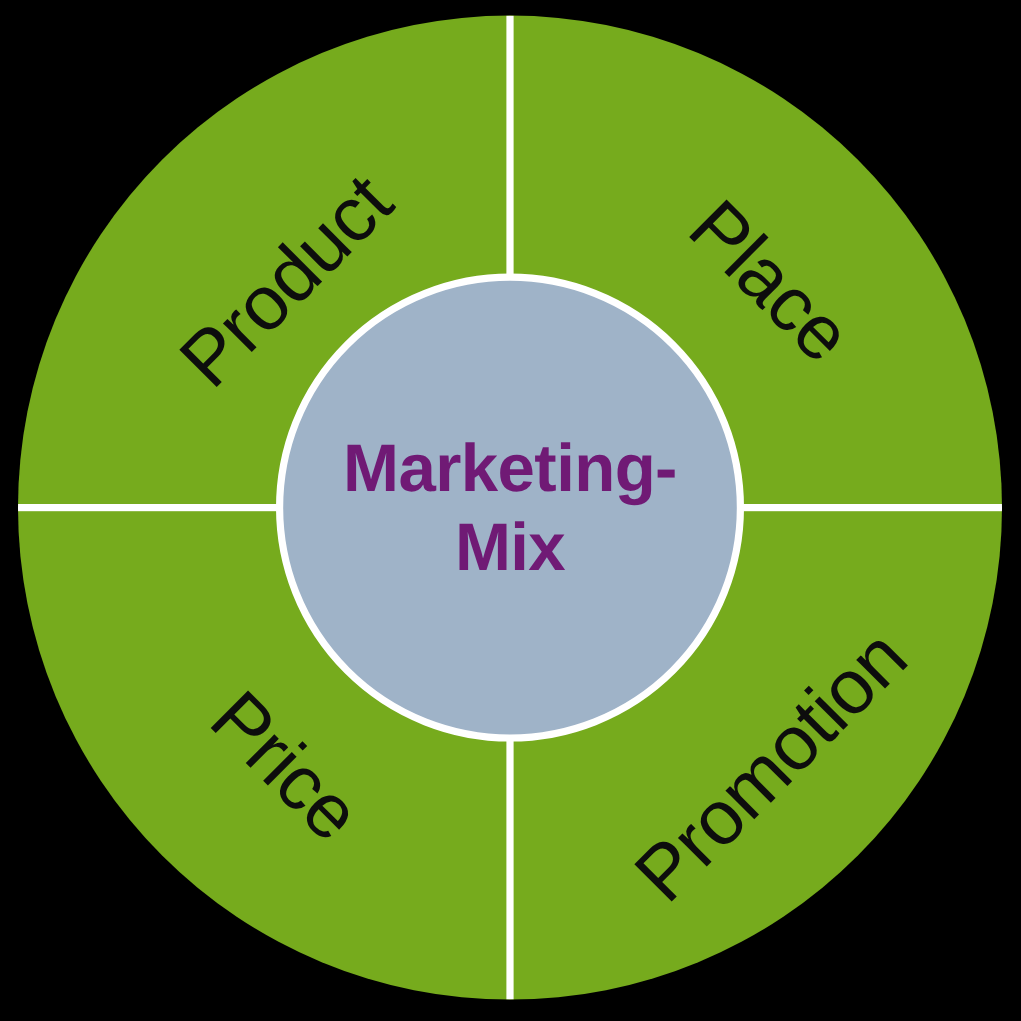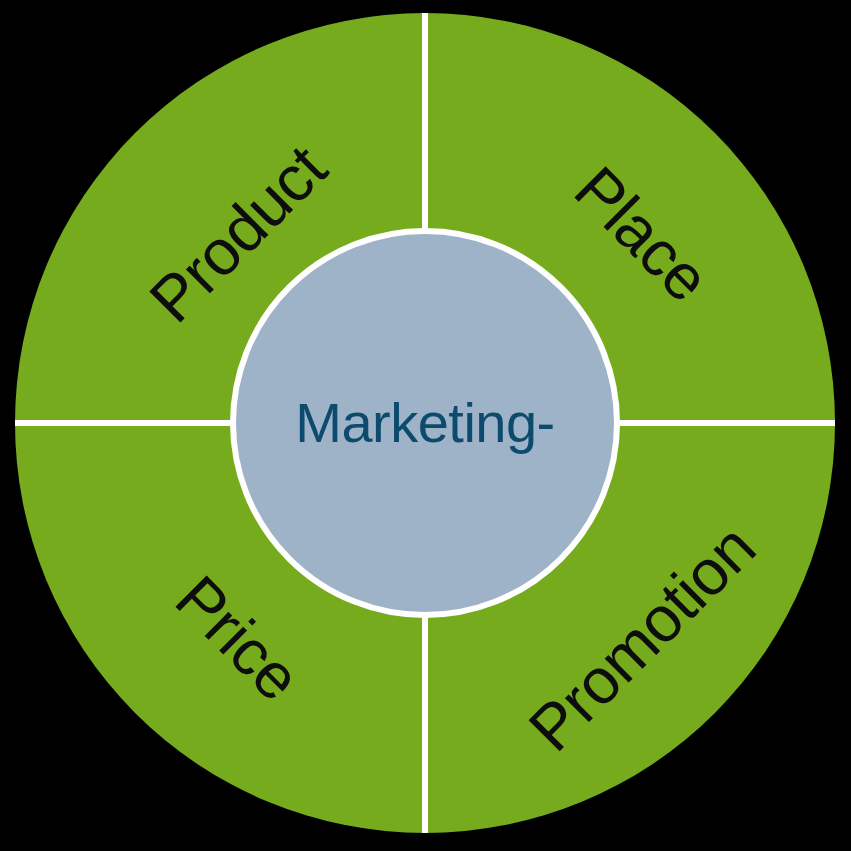--- a/index.html
+++ b/index.html
@@ -56,23 +56,24 @@
     border-radius: 50%;
     display: flex;
     flex-direction: column;
     align-items: center;
     justify-content: center;
     text-align: center;
   }
   .center-line {
     font-size: 56px;
     line-height: 1.17;
-    color: #0c4a6e;
+    color: #701a75;
     letter-spacing: -0.5px;
     white-space: nowrap;
+    font-weight: bold;
   }
   
   .quad-label {
     position: absolute;
     color: #0D0D0D;
     font-size: 64px;
     letter-spacing: -0.5px;
     white-space: nowrap;
   }
   .q-tl { left: 223px; top: 221px; transform: translate(-50%, -50%) rotate(-45deg); }
@@ -88,15 +89,16 @@
     <div class="divider-v"></div>
     <div class="divider-h"></div>
 
     <div class="quad-label q-tl">Product</div>
     <div class="quad-label q-tr">Place</div>
     <div class="quad-label q-bl">Price</div>
     <div class="quad-label q-br">Promotion</div>
 
     <div class="center-circle">
       <div class="center-line">Marketing-</div>
+      <div class="center-line">Mix</div>
     </div>
   </div>
 </div>
 
 </body></html>

